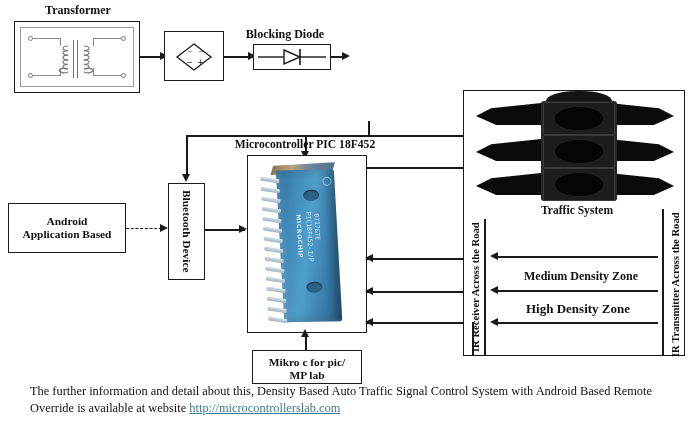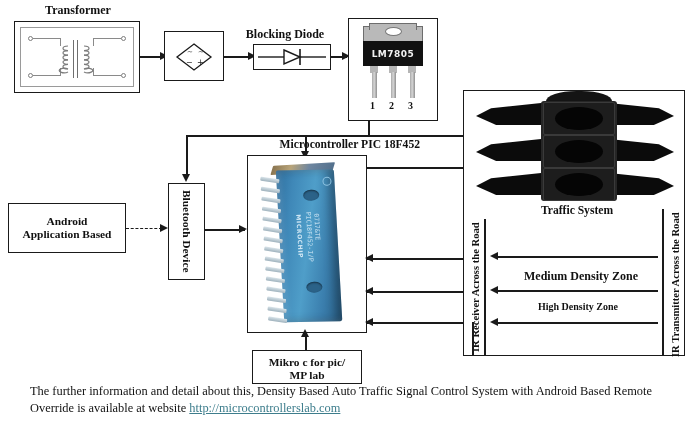--- a/index.html
+++ b/index.html
@@ -176,55 +176,33 @@
       <line x1="4" y1="12" x2="30" y2="12" stroke="#1a1a1a" stroke-width="1.4"></line>
       <polygon points="30,5 46,12 30,19" fill="none" stroke="#1a1a1a" stroke-width="1.4"></polygon>
       <line x1="46" y1="4" x2="46" y2="20" stroke="#1a1a1a" stroke-width="1.6"></line>
       <line x1="46" y1="12" x2="72" y2="12" stroke="#1a1a1a" stroke-width="1.4"></line>
     </svg>
   </div>
 
   <div class="hline" style="left:331px;top:56px;width:16px;"></div>
   <div class="arrowR" style="left:342px;top:52.4px;"></div>
 
-  <div class="box" style="left:348px;top:18px;width:90px;height:103px;">
-    <div style="position:absolute;left:0;top:0;width:100%;height:100%;">
-
-      <div class="to220-tab" style="left:14px;top:7px;width:60px;height:16px;"></div>
-      <div class="to220-tab" style="left:20px;top:4px;width:48px;height:7px;border-bottom:0;"></div>
-      <div class="to220-hole" style="left:36px;top:8px;width:17px;height:9px;"></div>
-
-      <div class="to220-body" style="left:14px;top:22px;width:60px;height:25px;">
-        <span style="font-size:9px;">LM7805</span>
-      </div>
-
-      <div class="to220-pinwide" style="left:21px;top:47px;width:8px;height:7px;"></div>
-      <div class="to220-pinwide" style="left:40px;top:47px;width:8px;height:7px;"></div>
-      <div class="to220-pinwide" style="left:59px;top:47px;width:8px;height:7px;"></div>
-      <div class="to220-pin" style="left:22.5px;top:53px;width:5px;height:26px;"></div>
-      <div class="to220-pin" style="left:41.5px;top:53px;width:5px;height:26px;"></div>
-      <div class="to220-pin" style="left:60.5px;top:53px;width:5px;height:26px;"></div>
-      <div class="pinnum" style="left:21px;top:81px;font-size:10px;">1</div>
-      <div class="pinnum" style="left:40px;top:81px;font-size:10px;">2</div>
-      <div class="pinnum" style="left:59px;top:81px;font-size:10px;">3</div>
-    </div>
-  </div>
 
   <div class="vline" style="left:368px;top:121px;height:15px;"></div>
   <div class="hline" style="left:186px;top:135px;width:290px;"></div>
 
   <div class="vline" style="left:186px;top:135px;height:40px;"></div>
   <div class="arrowD" style="left:181.6px;top:174px;"></div>
 
   <div class="vline" style="left:305px;top:135px;height:18px;"></div>
   <div class="arrowD" style="left:300.6px;top:151px;"></div>
 
   <div class="arrowR" style="left:468px;top:131.4px;"></div>
 
-  <div class="cap" style="left:190px;top:138px;width:230px;font-size:11.6px;text-align:right;">Microcontroller PIC 18F452</div>
+  <div class="cap" style="left:190px;top:138px;width:230px;font-size:11.6px;text-align:center;">Microcontroller PIC 18F452</div>
 
   <div class="box" style="left:8px;top:203px;width:118px;height:50px;">
     <div class="cap" style="left:0;top:11px;width:100%;font-size:11.4px;">Android
 Application Based</div>
   </div>
 
   <div class="dashline" style="left:126px;top:228px;width:36px;"></div>
   <div class="arrowR" style="left:160px;top:224.4px;"></div>
 
   <div class="box" style="left:168px;top:183px;width:37px;height:97px;">
@@ -319,21 +297,21 @@
     <div class="vline" style="left:20px;top:128px;height:136px;"></div>
     <div class="vline" style="right:20px;top:118px;height:146px;"></div>
 
     <div class="hline" style="left:32px;top:165px;width:162px;"></div>
     <div class="arrowL" style="left:26px;top:161.4px;"></div>
 
     <div class="zonelbl" style="left:34px;top:178px;width:166px;font-size:12px;">Medium Density Zone</div>
     <div class="hline" style="left:32px;top:199px;width:162px;"></div>
     <div class="arrowL" style="left:26px;top:195.4px;"></div>
 
-    <div class="zonelbl" style="left:38px;top:210px;width:152px;font-size:10px;">High Density Zone</div>
+    <div class="zonelbl" style="left:38px;top:210px;width:152px;font-size:13px;">High Density Zone</div>
     <div class="hline" style="left:32px;top:231px;width:162px;"></div>
     <div class="arrowL" style="left:26px;top:227.4px;"></div>
   </div>
 
   <div class="vline" style="left:472px;top:322px;height:34px;"></div>
 
   <div id="caption">
     <span>The further information and detail about this, Density Based Auto Traffic Signal Control System with Android Based Remote Override is available at website </span><a href="#">http://microcontrollerslab.com</a>
   </div>
 

